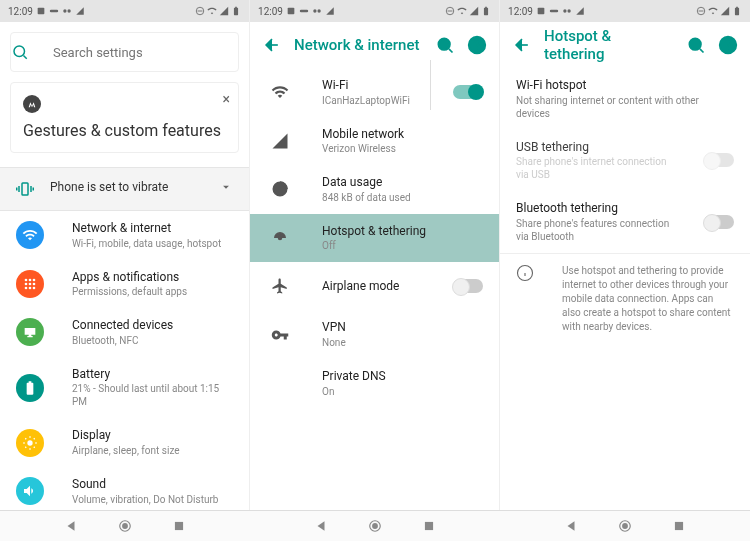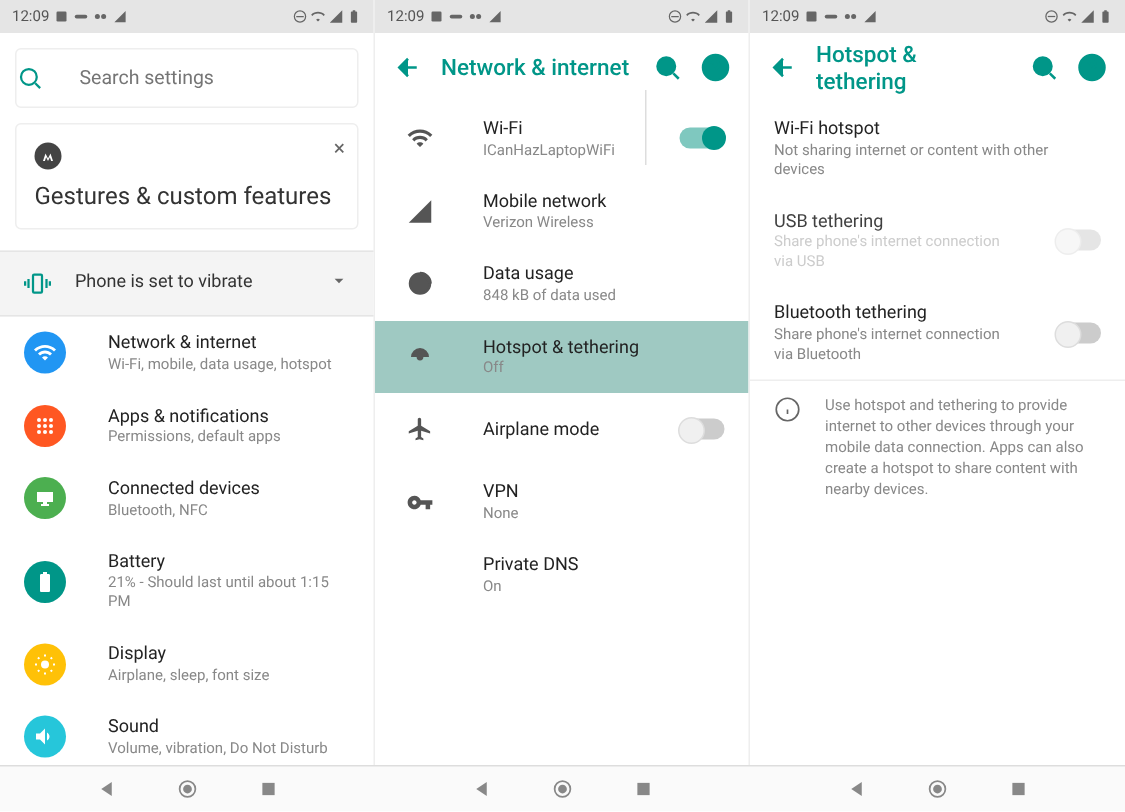--- a/index.html
+++ b/index.html
@@ -37,21 +37,21 @@
 .title.dis{color:#404040}
 .sub{font-size:10px;color:#888;line-height:1.3}
 .sub.dis{color:#ccc}
 .toggle{width:30px;height:14px;border-radius:7px;position:relative;flex-shrink:0}
 .toggle::after{content:"";position:absolute;width:16px;height:16px;border-radius:50%;top:-1px}
 .toggle.on{background:#7fc8bf}
 .toggle.on::after{background:#009688;right:-1px}
 .toggle.off{background:#ccc}
 .toggle.off::after{background:#f0f0f0;left:-1px;border:1px solid #ddd}
 .divider{position:absolute;top:60px;height:50px;width:1px;background:#ddd}
-.info-row{display:flex;padding:10px 16px;gap:16px;border-top:1px solid #eee}
+.info-row{display:flex;padding:10px 16px;gap:28px;border-top:1px solid #eee}
 .info-row svg{width:18px;height:18px;fill:none;stroke:#666;stroke-width:1.5;flex-shrink:0}
 .info-txt{font-size:10px;color:#888;line-height:1.4}
 .nav-bar{height:31px;background:#fafafa;display:flex;border-top:1px solid #ddd}
 .nav-seg{width:250px;display:flex;align-items:center;justify-content:center;gap:40px}
 .nav-seg svg{width:14px;height:14px;fill:#888}
 </style>
 </head>
 <body>
 
 <div class="panels">
@@ -389,21 +389,21 @@
     <div class="item">
           <div class="txt">
             <div class="title dis">USB tethering</div>
             <div class="sub dis">Share phone's internet connection via USB</div>
           </div>
           <div class="toggle off" style="opacity:.5"></div>
         </div>
     <div class="item">
           <div class="txt">
             <div class="title">Bluetooth tethering</div>
-            <div class="sub">Share phone's internet connection via Bluetooth</div>
+            <div class="sub">Share phone's features connection via Bluetooth</div>
           </div>
           <div class="toggle off"></div>
         </div>
     <div class="info-row">
       <svg viewBox="0 0 24 24">
             <circle cx="12" cy="12" r="10"></circle>
             <line x1="12" y1="16" x2="12" y2="12"></line>
             <line x1="12" y1="8" x2="12.01" y2="8"></line>
           </svg>
       <div class="info-txt">Use hotspot and tethering to provide internet to other devices through your mobile data connection. Apps can also create a hotspot to share content with nearby devices.</div>

